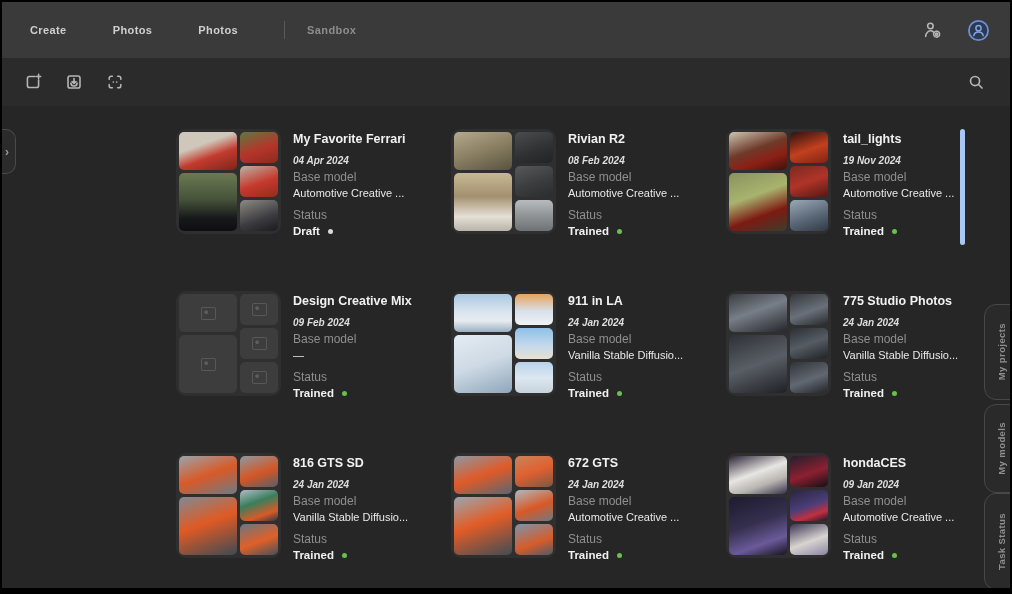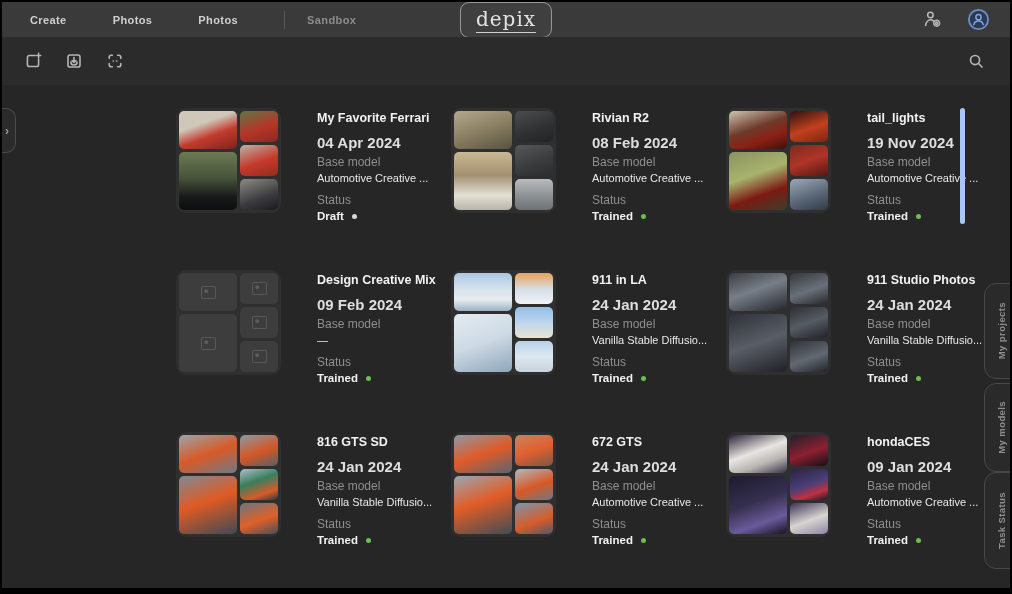--- a/index.html
+++ b/index.html
@@ -2,21 +2,21 @@
 <html><head>
 <meta charset="utf-8">
 <style>
   * { margin:0; padding:0; box-sizing:border-box; }
   html,body { width:1012px; height:594px; background:#000; overflow:hidden;
               font-family:"Liberation Sans", sans-serif; }
   .app { position:absolute; left:2px; top:2px; right:2px; bottom:6px;
          background:#262626; display:flex; flex-direction:column; }
 
   
-  .header { height:35px; background:#3a3a3a; position:relative;
+  .header { height:56px; background:#3a3a3a; position:relative;
             display:flex; align-items:center; flex:0 0 auto; }
   .nav { display:flex; align-items:center; margin-left:28px; }
   .nav-item { color:#cfcfcf; font-size:11px; font-weight:700; letter-spacing:.4px;
               padding:8px 0; margin-right:46px; cursor:pointer; }
   .nav-item.dim { color:#8d8d8d; margin-left:22px; margin-right:0; }
   .nav-divider { width:1px; height:18px; background:#5a5a5a; }
   .logo-box { position:absolute; left:50%; top:50%; transform:translate(-50%,-50%);
               border:1.5px solid #9a9a9a; border-radius:9px; padding:4px 15px 6px;
               background:#3f3f3f; cursor:pointer; }
   .logo-text { font-family:"DejaVu Serif", serif; font-size:20px; color:#e4e4e4;
@@ -45,24 +45,24 @@
   .t-right { flex:1; display:flex; flex-direction:column; gap:3px; }
   .cell { border-radius:5px; background:#3d3d3d; display:flex;
           align-items:center; justify-content:center; }
   .t-left .cell:nth-child(1){ flex:2; }
   .t-left .cell:nth-child(2){ flex:3; }
   .t-right .cell { flex:1; }
   .cell.ph::after { content:""; width:13px; height:11px;
           border:1px solid rgba(255,255,255,.14); border-radius:2px;
           background:radial-gradient(circle at 32% 38%, rgba(255,255,255,.16) 1.5px, transparent 2.2px); }
 
-  .card-text { width:158px; padding-top:3px;margin-left:24px; }
+  .card-text { width:158px; padding-top:3px; }
   .c-title { color:#f1f1f1; font-size:12.5px; font-weight:700; white-space:nowrap;
              overflow:hidden; }
-  .c-date  { color:#dedede; font-size:15px; font-weight:700; margin-top:9px; }
+  .c-date  { color:#dedede; font-size:10px; font-weight:700; margin-top:9px;font-style:italic; }
   .c-label { color:#8f8f8f; font-size:12px; margin-top:4px; }
   .c-value { color:#e8e8e8; font-size:11px; margin-top:3px; white-space:nowrap; overflow:hidden; }
   .c-status-row { display:flex; align-items:center; gap:8px; margin-top:3px; }
   .c-status { color:#f1f1f1; font-size:11.5px; font-weight:700; }
   .status-dot { width:5px; height:5px; border-radius:50%; background:#6abf4f; }
 
   
   .left-tab { position:absolute; left:-3px; top:23px; width:17px; height:45px;
               border:1px solid #4a4a4a; border-left:none; border-radius:0 10px 10px 0;
               background:#2b2b2b; display:flex; align-items:center; justify-content:center;
@@ -92,23 +92,20 @@
 
   <div class="header">
     <div class="nav">
       <div class="nav-item">Create</div>
       <div class="nav-item">Photos</div>
       <div class="nav-item">Photos</div>
       <div class="nav-divider"></div>
       <div class="nav-item dim">Sandbox</div>
     </div>
 
-    <div class="logo-box">
-      <span class="logo-text">depix</span>
-    </div>
 
     <div class="header-right">
       <div class="hicon">
         <span>
           <svg width="21" height="21" viewBox="0 0 19 19" fill="none" stroke="#b8b8b8" stroke-width="1.4" stroke-linecap="round">
             <circle cx="7.6" cy="5.4" r="2.5"></circle>
             <path d="M3.3 15 c0-3.6 2.9-5.2 4.3-5.2 0.9 0 1.9 0.3 2.7 1"></path>
             <circle cx="13.2" cy="12.8" r="2.7" stroke-dasharray="1.7 1.15"></circle>
             <circle cx="13.2" cy="12.8" r="1.0"></circle>
           </svg>
@@ -306,21 +303,21 @@
         <div class="cell" style="background: linear-gradient(160deg, rgb(58, 61, 66) 0%, rgb(120, 126, 136) 45%, rgb(35, 38, 43) 100%);"></div>
         <div class="cell" style="background: linear-gradient(160deg, rgb(46, 49, 54) 0%, rgb(89, 94, 102) 50%, rgb(30, 32, 36) 100%);"></div>
       </div>
       <div class="t-right">
         <div class="cell" style="background: linear-gradient(160deg, rgb(52, 55, 60) 0%, rgb(106, 112, 122) 55%, rgb(38, 40, 44) 100%);"></div>
         <div class="cell" style="background: linear-gradient(160deg, rgb(44, 47, 52) 0%, rgb(86, 92, 100) 50%, rgb(32, 34, 38) 100%);"></div>
         <div class="cell" style="background: linear-gradient(160deg, rgb(48, 51, 56) 0%, rgb(98, 104, 114) 55%, rgb(34, 36, 40) 100%);"></div>
       </div>
     </div>
     <div class="card-text">
-      <div class="c-title">911 Studio Photos</div>
+      <div class="c-title">775 Studio Photos</div>
       <div class="c-date">24 Jan 2024</div>
       <div class="c-label">Base model</div>
       <div class="c-value">Vanilla Stable Diffusio...</div>
       <div class="c-label" style="margin-top:9px;">Status</div>
       <div class="c-status-row">
         <span class="c-status">Trained</span>
         <span class="status-dot" style="background: rgb(106, 191, 79);"></span>
       </div>
     </div>
   </div>

